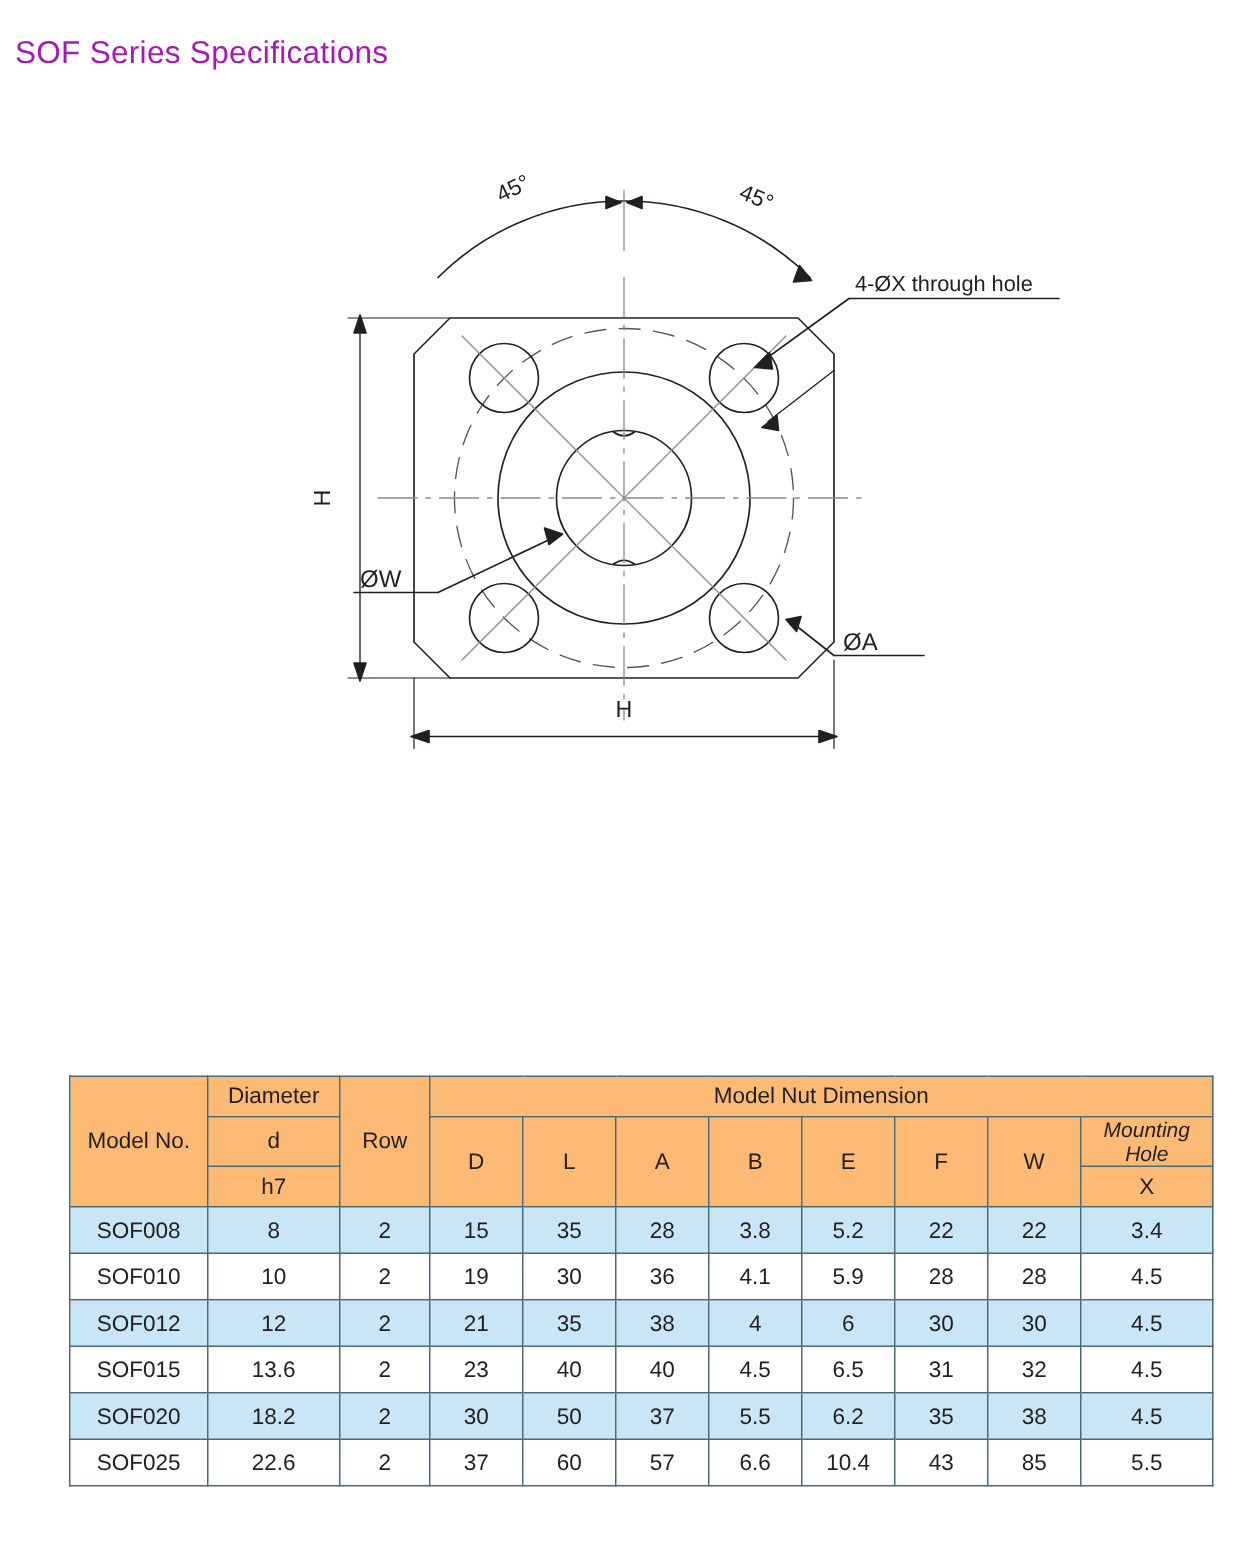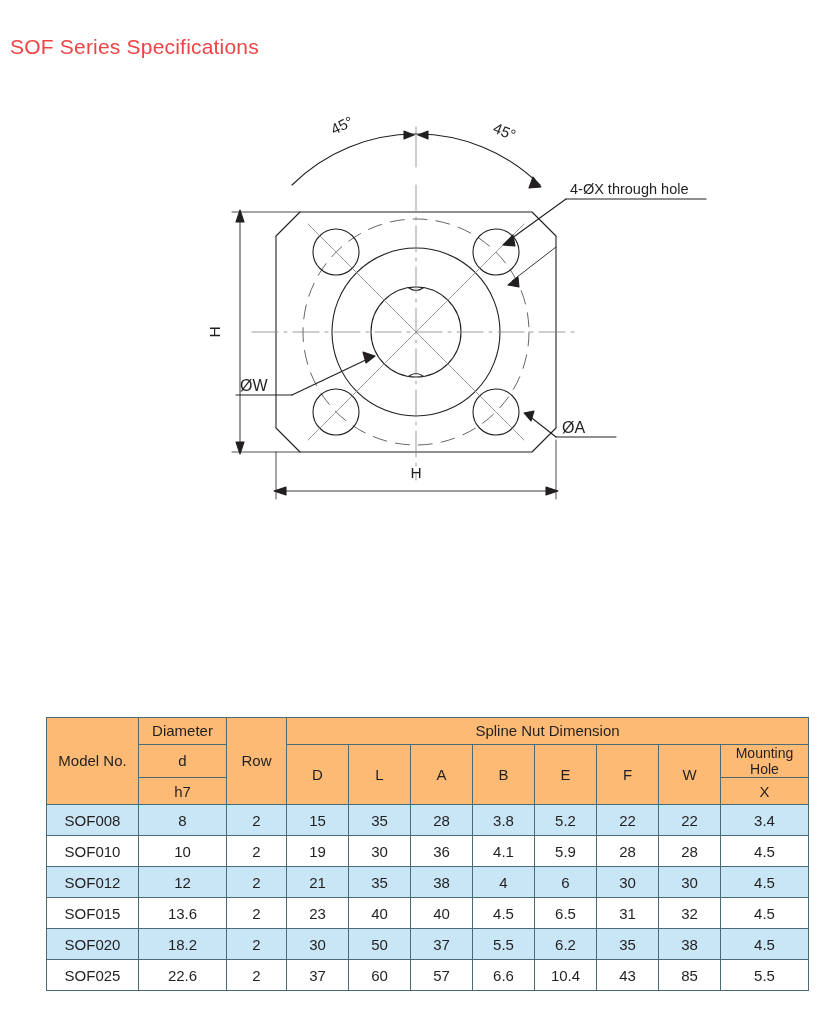--- a/index.html
+++ b/index.html
@@ -13,25 +13,25 @@
     position: relative;
     font-family: "Liberation Sans", sans-serif;
     color: #231f20;
     overflow: hidden;
   }
 
   
   .page-title {
     position: absolute;
     left: 10px;
-    top: 35px;
+    top: 24px;
     font-size: 21px;
     font-weight: 400;
     letter-spacing: 0.2px;
-    color: #ef4444;
+    color: #a21caf;
     white-space: nowrap;
   }
 
   
   .drawing {
     position: absolute;
     left: 0;
     top: 95px;
     width: 836px;
     height: 430px;
@@ -71,20 +71,21 @@
   table.spec tbody td {
     height: 30px;
     background: #ffffff;
   }
   table.spec tbody tr.tint td {
     background: #c8e6f5;
   }
   .mh-label {
     font-size: 14px;
     line-height: 1.1;
+    font-style: italic;
   }
 </style>
 </head>
 <body>
 
 <div class="page-title">SOF Series Specifications</div>
 
 <div class="drawing">
   <svg width="836" height="430" viewBox="0 0 836 430">
     <g fill="none" stroke="#231f20" stroke-width="1.1" stroke-linecap="round" stroke-linejoin="round">
@@ -184,21 +185,21 @@
         <col style="width:62px">
         <col style="width:62px">
       <col style="width:62px">
         <col style="width:88px">
     </colgroup>
     <thead>
       <tr>
         <th rowspan="3" class="tall3">Model No.</th>
         <th>Diameter</th>
         <th rowspan="3" class="tall3">Row</th>
-        <th colspan="8">Spline Nut Dimension</th>
+        <th colspan="8">Model Nut Dimension</th>
       </tr>
       <tr>
         <th>d</th>
         <th rowspan="2">D</th>
         <th rowspan="2">L</th>
         <th rowspan="2">A</th>
         <th rowspan="2">B</th>
         <th rowspan="2">E</th>
         <th rowspan="2">F</th>
         <th rowspan="2">W</th>

